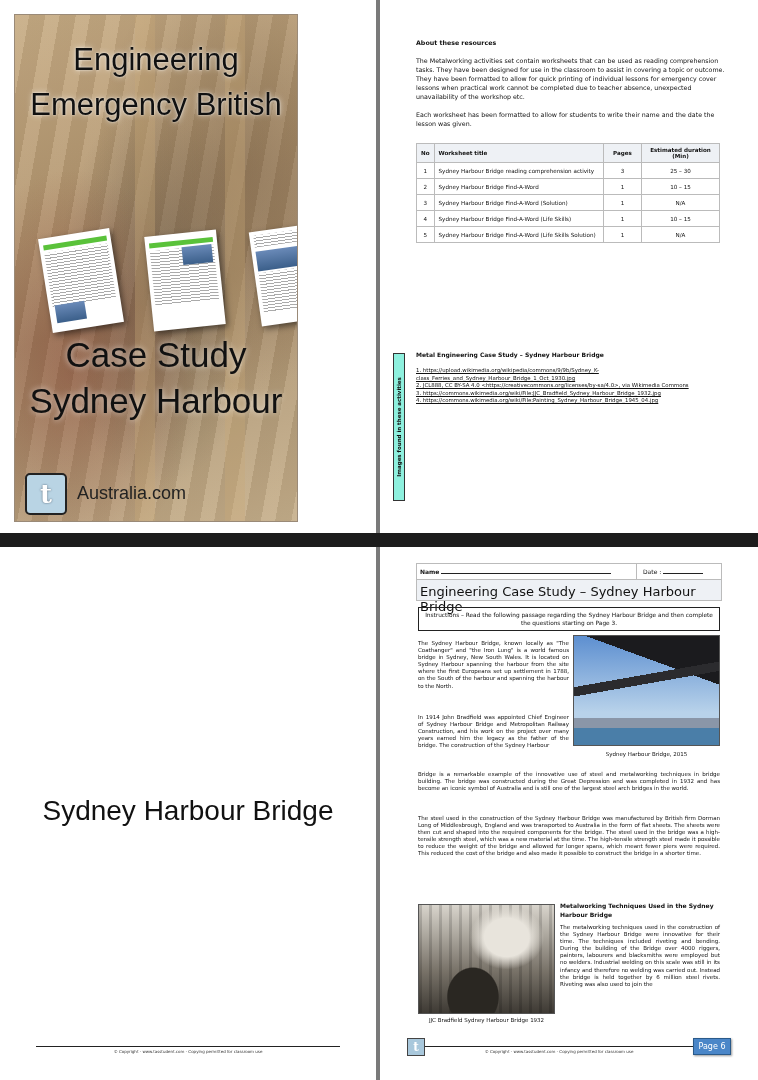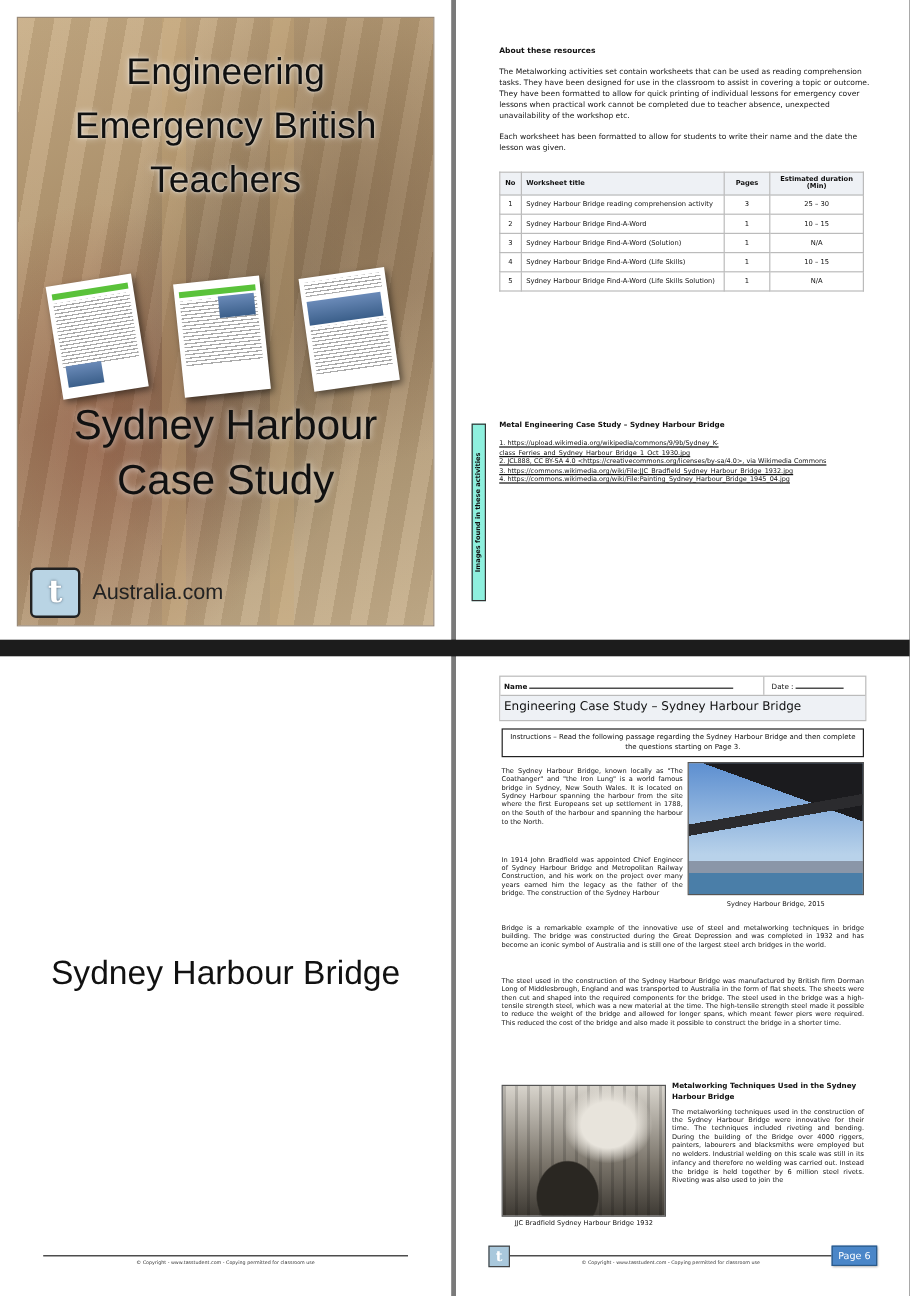--- a/index.html
+++ b/index.html
@@ -8,21 +8,21 @@
 
   .page { position: absolute; background: #fff; overflow: hidden; }
   #p1 { left: 0; top: 0; width: 376px; height: 533px; }
   #p2 { left: 380px; top: 0; width: 378px; height: 533px; }
   #p3 { left: 0; top: 547px; width: 376px; height: 533px; }
   #p4 { left: 380px; top: 547px; width: 378px; height: 533px; }
   .gutter-bar { position: absolute; left: 0; top: 533px; width: 758px; height: 14px; background: #1c1c1c; }
   .gutter-v { position: absolute; left: 376px; top: 0; width: 4px; height: 1080px; background: #7a7a7a; }
 
   
-  .cover { position: absolute; left: 14px; top: 14px; width: 348px; height: 508px;
+  .cover { position: absolute; left: 14px; top: 14px; width: 284px; height: 508px;
     background:
       radial-gradient(ellipse at 20% 70%, rgba(120,40,30,.35), transparent 40%),
       radial-gradient(ellipse at 80% 30%, rgba(90,70,50,.35), transparent 45%),
       radial-gradient(ellipse at 50% 55%, rgba(60,55,50,.35), transparent 50%),
       repeating-linear-gradient(100deg, rgba(255,255,255,.08) 0 14px, rgba(0,0,0,.06) 14px 30px),
       linear-gradient(160deg, #c8ad85 0%, #b79a73 30%, #a88b68 55%, #b8a07c 80%, #c7b08c 100%);
     border: 1px solid #9a8a78; overflow: hidden; }
   .cover .plank { position: absolute; top: 0; bottom: 0; width: 20px; background: rgba(200,170,120,.35); }
   .cover-title { position: absolute; left: 0; right: 0; top: 22px; text-align: center;
     font-family: "Liberation Sans", sans-serif; font-size: 31px; line-height: 45px; color: #111;
@@ -58,21 +58,21 @@
   .p3-title { position: absolute; left: 0; right: 0; top: 248px; text-align: center; font-family: "Liberation Sans", sans-serif; font-size: 28px; }
   .footer-line { position: absolute; height: 1px; background: #222; }
   .footer-text { position: absolute; font-size: 4px; text-align: center; color: #333; }
 
   
   .hdr { position: absolute; left: 36px; top: 16px; width: 306px; border: 1px solid #bbb; }
   .hdr-row1 { display: flex; height: 16px; font-size: 6px; border-bottom: 1px solid #bbb; }
   .hdr-row1 .name { flex: 1; padding: 4px 3px; border-right: 1px solid #bbb; }
   .hdr-row1 .date { width: 84px; padding: 4px 6px; }
   .uline { display: inline-block; border-bottom: 1px solid #222; height: 6px; vertical-align: baseline; }
-  .hdr-row2 { background: #eef1f5; font-size: 10px; padding: 4px 3px; height: 20px; }
+  .hdr-row2 { background: #eef1f5; font-size: 13px; padding: 4px 3px; height: 20px; }
   .instr { position: absolute; left: 38px; top: 60px; width: 302px; border: 1px solid #222; font-size: 5.8px; line-height: 8px; padding: 3px 4px; text-align: center; }
   .para { position: absolute; font-size: 5.5px; line-height: 7.1px; text-align: justify; }
   .photo-bridge { position: absolute; left: 193px; top: 88px; width: 147px; height: 111px;
     background:
       linear-gradient(170deg, transparent 0 38%, #2b2b2e 38% 45%, transparent 45%),
       linear-gradient(200deg, #1b1b1e 0 30%, transparent 30%),
       linear-gradient(to bottom, transparent 0 75%, #8a96a8 75% 84%, #4a7ea8 84% 100%),
       linear-gradient(to bottom, #5d8fd0, #b8d2ea 70%);
     border: 1px solid #555; }
   .cap { position: absolute; font-size: 5.5px; text-align: center; }
@@ -93,40 +93,39 @@
 <div class="gutter-v"></div>
 <div class="gutter-bar"></div>
 
 <div class="page" id="p1">
   <div class="cover">
     <div class="plank" style="left:120px"></div>
     <div class="plank" style="left:210px"></div>
     <div class="cover-title">
       <div>Engineering</div>
       <div>Emergency British</div>
-      <div>Teachers</div>
     </div>
     <div class="thumb" id="thumb1">
       <div class="bar"></div>
         <div class="lines"></div>
       <div class="img" style="left:6px;top:68px"></div>
     </div>
     <div class="thumb" id="thumb2">
       <div class="bar"></div>
         <div class="lines"></div>
       <div class="img" style="left:36px;top:14px"></div>
     </div>
     <div class="thumb" id="thumb3">
       <div class="lines" style="height:12px"></div>
       <div class="img" style="left:4px;top:20px;width:62px;height:20px"></div>
       <div class="lines" style="margin-top:26px;height:40px"></div>
     </div>
     <div class="cover-sub">
+      <div>Case Study</div>
       <div>Sydney Harbour</div>
-      <div>Case Study</div>
     </div>
     <div class="logo-box">
         <span>t</span>
       </div>
     <div class="logo-text">Australia.com</div>
   </div>
 </div>
 
 <div class="page" id="p2">
   <div class="p2-body">

